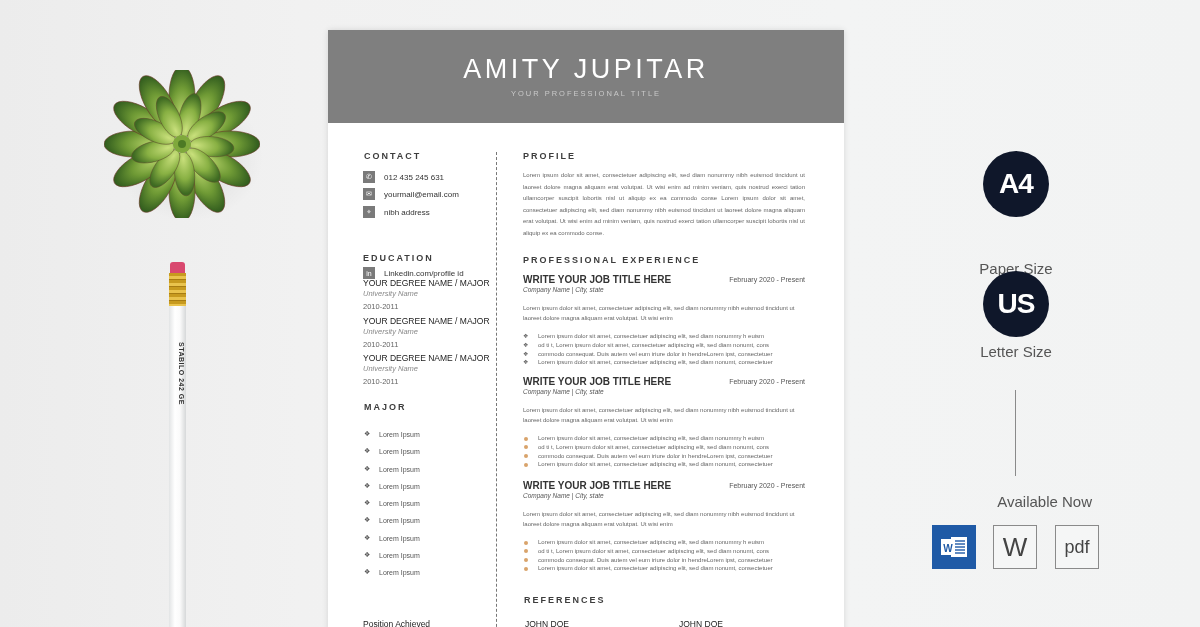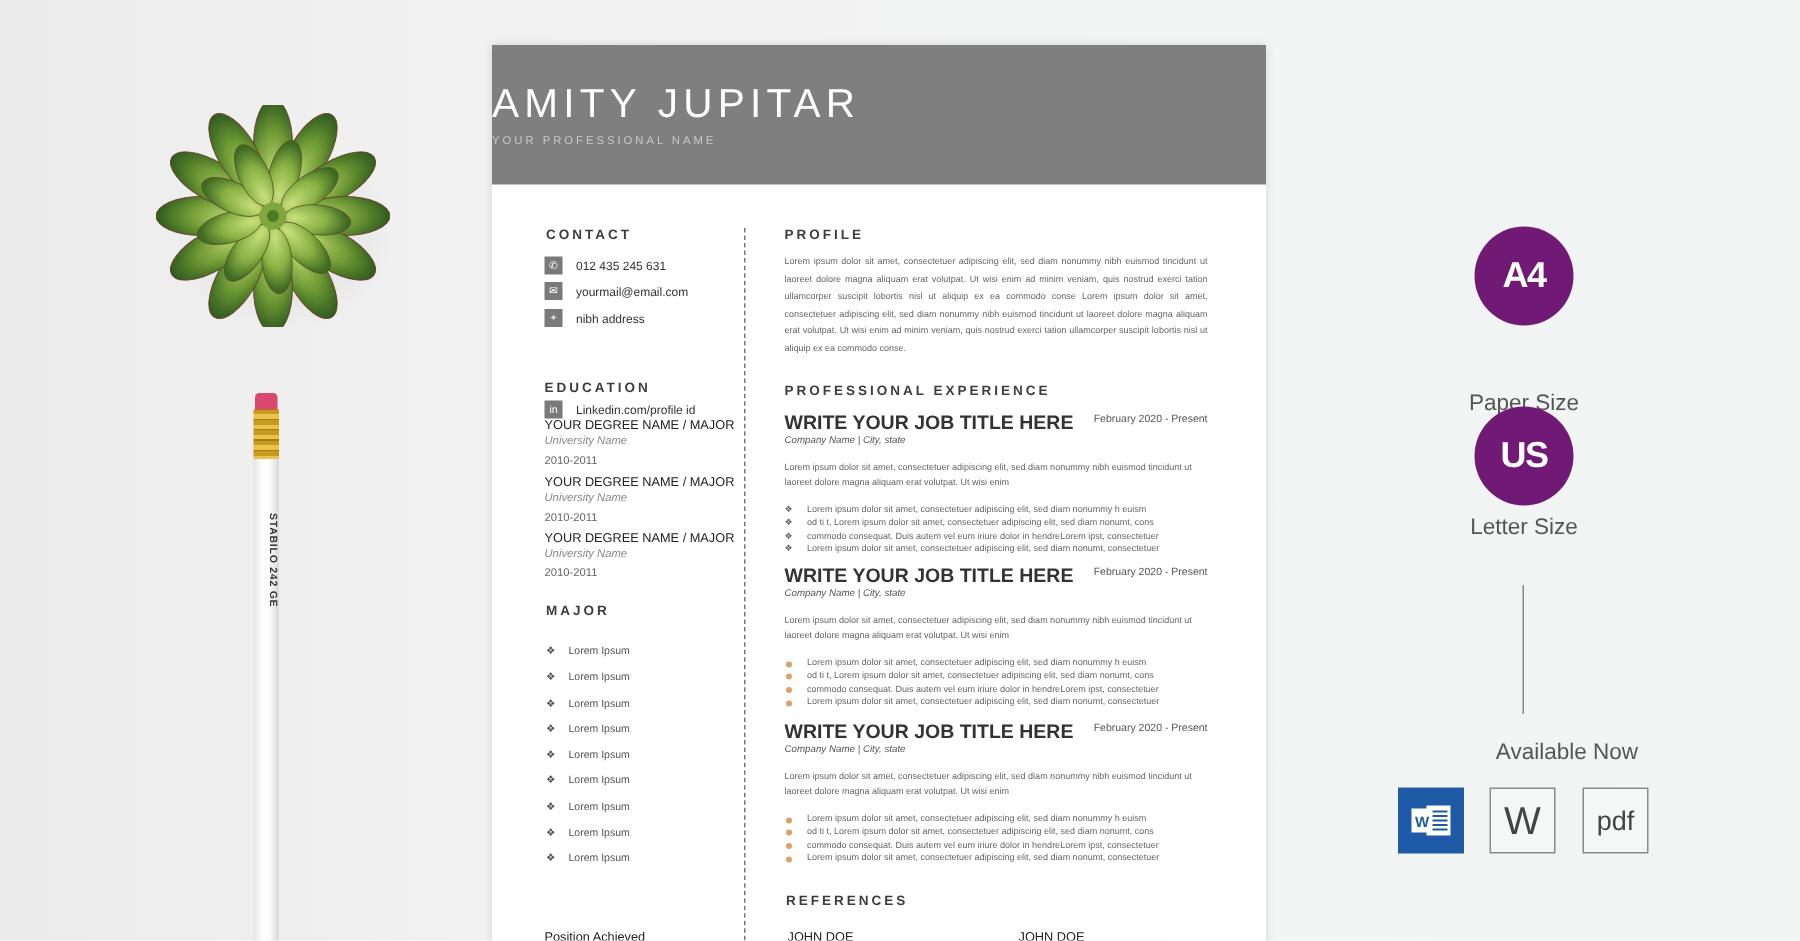--- a/index.html
+++ b/index.html
@@ -27,21 +27,21 @@
   .pencil-brand { position: absolute; left: 3px; top: 80px; width: 14px; height: 70px;
     writing-mode: vertical-rl; font-size: 7px; font-weight: bold; color: #333; letter-spacing: 0.5px; }
 
   
   .paper {
     position: absolute; left: 328px; top: 30px; width: 516px; height: 620px;
     background: #ffffff; box-shadow: 0 0 6px rgba(0,0,0,0.12);
   }
   .paper-header {
     position: absolute; left: 0; top: 0; width: 516px; height: 93px; background: #7f7f7f;
-    text-align: left;
+    text-align: center;
   }
   .name { position: absolute; left: 0; right: 0; top: 24px; font-size: 27px; letter-spacing: 3.5px; color: #ffffff; font-weight: normal; }
   .ptitle { position: absolute; left: 0; right: 0; top: 59px; font-size: 7.5px; letter-spacing: 2px; color: #c9c9c9; }
 
   .sec-head { position: absolute; font-size: 9px; font-weight: bold; letter-spacing: 2px; color: #3d3d3d; }
 
   .divider { position: absolute; left: 168px; top: 122px; width: 0; height: 500px; border-left: 1px dashed #777; }
 
   .contact-row { position: absolute; left: 35px; height: 12px; display: flex; align-items: center; }
   .cicon { width: 12px; height: 12px; background: #7a7a7a; color: #fff; font-size: 7px; display: flex; align-items: center; justify-content: center; margin-right: 9px; }
@@ -54,35 +54,35 @@
 
   .skill { position: absolute; left: 36px; height: 10px; display: flex; align-items: center; }
   .skill-bullet { font-size: 7px; color: #555; width: 15px; }
   .skill-text { font-size: 7px; color: #555; }
 
   .ach-item { position: absolute; left: 35px; top: 589px; font-size: 8.5px; color: #222; }
 
   .para { position: absolute; left: 195px; width: 282px; font-size: 6px; line-height: 11.5px; color: #666; text-align: justify; }
 
   .job { position: absolute; left: 195px; width: 282px; }
-  .job-title { font-size: 13px; font-weight: bold; color: #333; }
+  .job-title { font-size: 10px; font-weight: bold; color: #333; }
   .job-co { font-size: 6.5px; font-style: italic; color: #555; margin-top: 1px; }
   .job-date { position: absolute; right: 0; top: 2px; font-size: 7px; color: #555; }
   .job-desc { margin-top: 11px; font-size: 6px; line-height: 9.5px; color: #666; }
   .job-bullets { margin-top: 9px; list-style: none; }
   .job-bullets li { font-size: 6px; line-height: 8.8px; color: #666; display: flex; white-space: nowrap; overflow: hidden; }
   .jb-icon { width: 15px; color: #666; font-size: 6px; flex: 0 0 15px; }
   .jb-dot { width: 15px; flex: 0 0 15px; position: relative; }
   .jb-dot::before { content: ""; position: absolute; left: 1px; top: 2.5px; width: 4px; height: 4px; border-radius: 50%; background: #d9a36b; }
 
   .ref-name { position: absolute; top: 589px; font-size: 8.5px; color: #222; }
 
   
-  .badge { position: absolute; width: 66px; height: 66px; border-radius: 50%; background: #701a75; color: #fff;
-    font-weight: bold; font-size: 24px; display: flex; align-items: center; justify-content: center; letter-spacing: -1px; }
+  .badge { position: absolute; width: 66px; height: 66px; border-radius: 50%; background: #0f172a; color: #fff;
+    font-weight: bold; font-size: 28px; display: flex; align-items: center; justify-content: center; letter-spacing: -1px; }
   .badge-label { position: absolute; font-size: 15px; color: #555; text-align: center; width: 120px; }
   .vline { position: absolute; left: 1015px; top: 390px; width: 1px; height: 86px; background: #8a8a8a; }
   .avail { position: absolute; left: 940px; top: 493px; width: 152px; text-align: right; font-size: 15px; color: #555; }
   .fmt { position: absolute; top: 525px; width: 44px; height: 44px; display: flex; align-items: center; justify-content: center; }
   .fmt-word-blue { left: 932px; background: #1f5aa6; }
   .fmt-outline { border: 1px solid #8a8a8a; background: #f5f6f6; color: #444; }
   .fmt-w { left: 993px; font-size: 26px; }
   .fmt-pdf { left: 1055px; font-size: 18px; }
 </style>
 </head>
@@ -136,21 +136,21 @@
 <div class="pencil">
   <div class="pencil-eraser"></div>
   <div class="pencil-ferrule"></div>
   <div class="pencil-body"></div>
   <div class="pencil-brand">STABILO 242 GE</div>
 </div>
 
 <div class="paper">
   <div class="paper-header">
     <div class="name">AMITY JUPITAR</div>
-    <div class="ptitle">YOUR PROFESSIONAL NAME</div>
+    <div class="ptitle">YOUR PROFESSIONAL TITLE</div>
   </div>
 
   <div class="divider"></div>
 
   <div class="sec-head" style="left:36px; top:121px;">CONTACT</div>
 
   <div class="contact-row" style="top:141px;">
     <span class="cicon">✆</span>
     <span class="ctext">012 435 245 631</span>
   </div>

